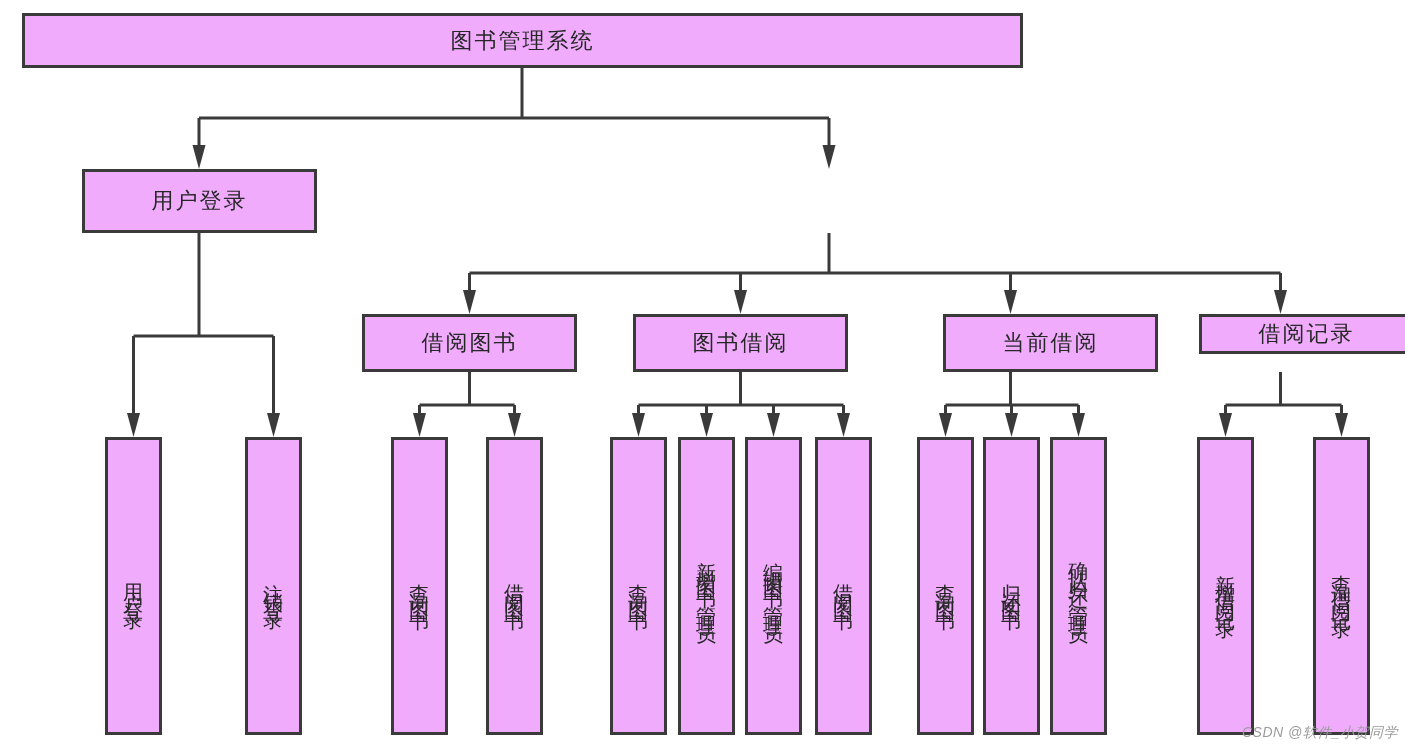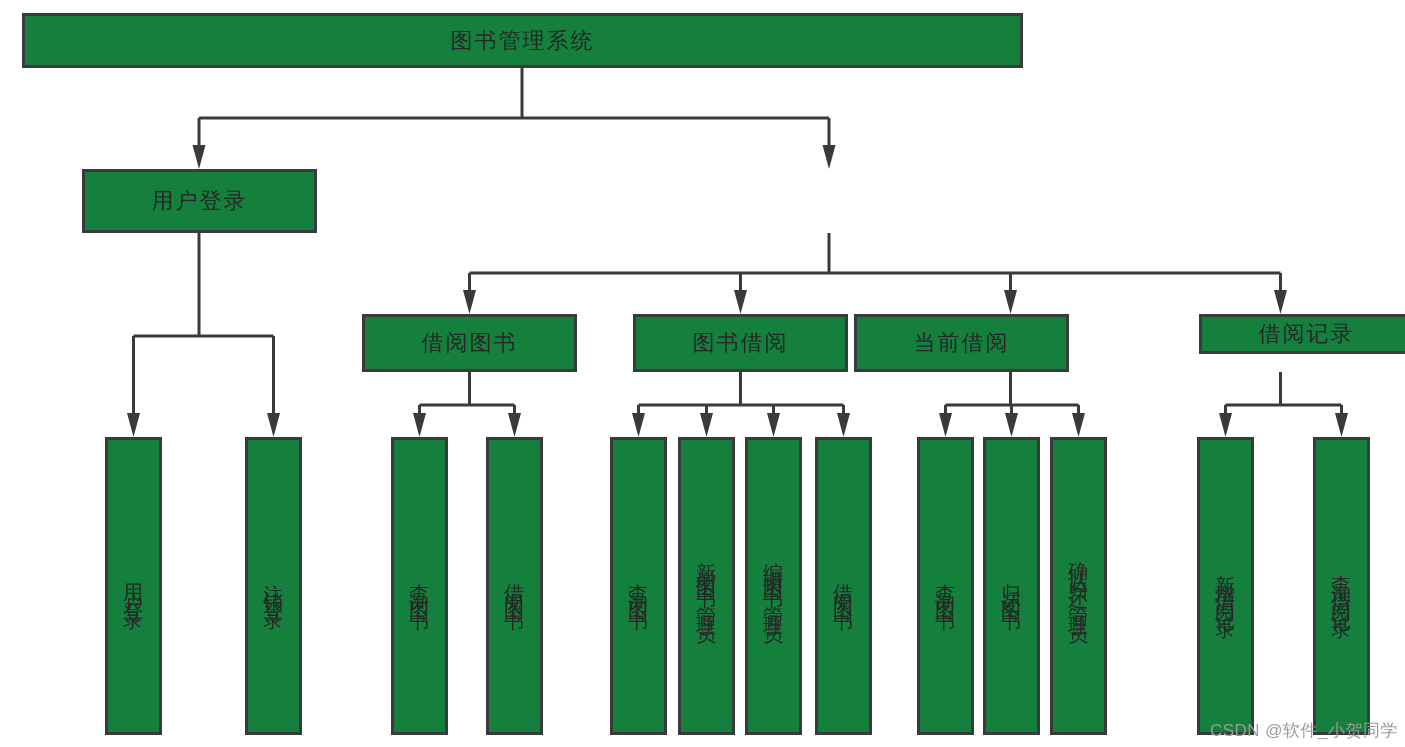--- a/index.html
+++ b/index.html
@@ -8,42 +8,43 @@
     background: #ffffff;
     position: relative;
     overflow: hidden;
     font-family: "Liberation Sans", "DejaVu Sans", sans-serif;
   }
   .stage { position: absolute; inset: 0; }
   svg.connectors { position: absolute; top: 0; left: 0; }
   .node {
     position: absolute;
     box-sizing: border-box;
-    background: #15803d;
+    background: #f0abfc;
     border: 3px solid #3a3a3a;
     display: flex;
     align-items: center;
     justify-content: center;
     color: #262626;
   }
   .hnode { font-size: 22px; letter-spacing: 2px; }
   .vnode {
     writing-mode: vertical-rl;
     text-orientation: mixed;
     font-size: 20px;
     letter-spacing: 9px;
     line-height: 1;
   }
   .watermark {
     position: absolute;
     right: 7px; bottom: 5px;
     color: #9b9b9b;
-    font-size: 17px;
+    font-size: 14px;
     letter-spacing: 0.5px;
     white-space: nowrap;
+    font-style: italic;
   }
 </style>
 </head>
 <body>
 
 <div class="stage">
 
   <svg class="connectors" width="1405" height="747" viewBox="0 0 1405 747">
     <path fill="none" stroke="#3a3a3a" stroke-width="3" d="
       M522,68 V118  M199,118 H829  M199,118 V147  M829,118 V147
@@ -76,21 +77,21 @@
         <polygon points="1335,413 1348,413 1341.5,437"></polygon>
       </g>
   </svg>
 
   <div class="node hnode" style="left:22px; top:13px; width:1001px; height:55px;">图书管理系统</div>
 
   <div class="node hnode" style="left:82px; top:169px; width:235px; height:64px;">用户登录</div>
 
   <div class="node hnode" style="left:362px; top:314px; width:215px; height:58px;">借阅图书</div>
   <div class="node hnode" style="left:633px; top:314px; width:215px; height:58px;">图书借阅</div>
-  <div class="node hnode" style="left:854px; top:314px; width:215px; height:58px;">当前借阅</div>
+  <div class="node hnode" style="left:943px; top:314px; width:215px; height:58px;">当前借阅</div>
   <div class="node hnode" style="left:1199px; top:314px; width:215px; height:40px;">借阅记录</div>
 
   <div class="node vnode" style="left:105px; top:437px; width:57px; height:298px;">用户登录</div>
   <div class="node vnode" style="left:245px; top:437px; width:57px; height:298px;">注销登录</div>
 
   <div class="node vnode" style="left:391px; top:437px; width:57px; height:298px;">查询图书</div>
   <div class="node vnode" style="left:486px; top:437px; width:57px; height:298px;">借阅图书</div>
 
   <div class="node vnode" style="left:610px; top:437px; width:57px; height:298px;">查询图书</div>
   <div class="node vnode" style="left:678px; top:437px; width:57px; height:298px;">新增图书（管理员）</div>

